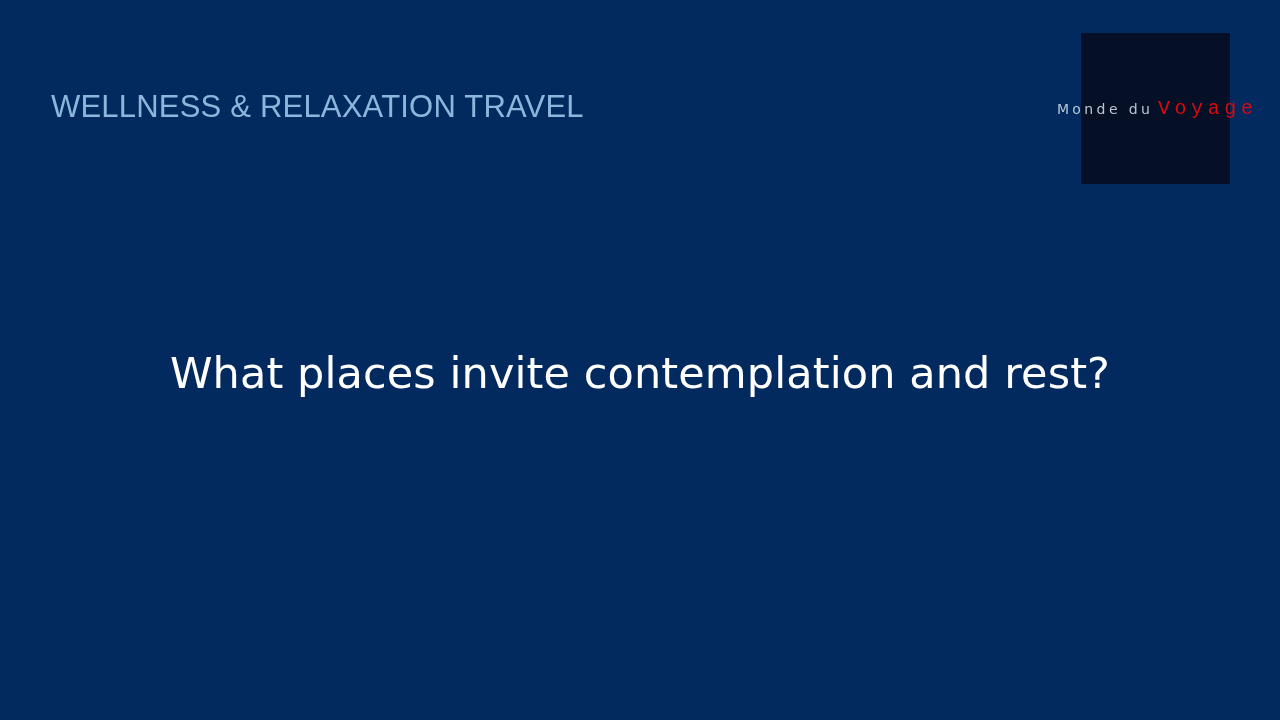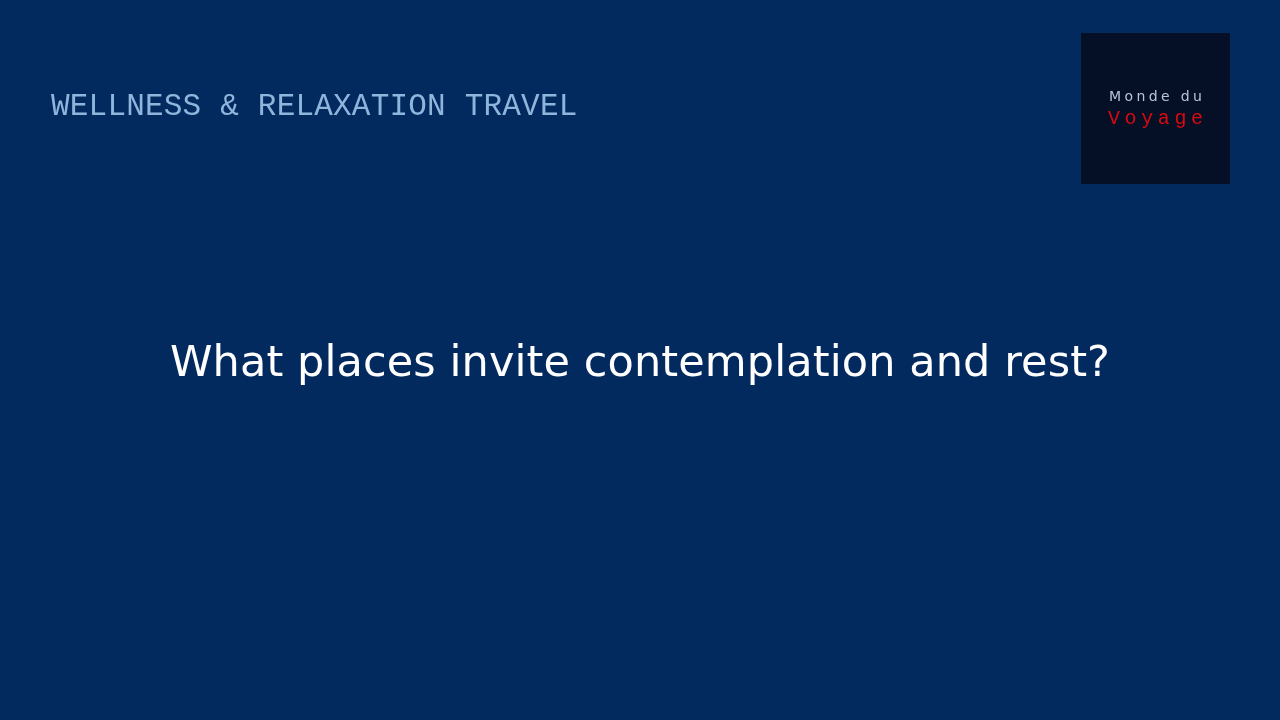--- a/index.html
+++ b/index.html
@@ -20,40 +20,39 @@
     height: 720px;
     background: #032A5E;
     overflow: hidden;
   }
 
   
   #slide-heading {
     position: absolute;
     left: 51px;
     top: 86px;
-    font-family: Liberation Mono, monospace;
+    font-family: Liberation Sans, sans-serif;
     font-size: 31px;
     font-weight: 400;
     line-height: 42px;
     letter-spacing: 0.2px;
     color: #8FB5DC;
     white-space: nowrap;
   }
 
   
   #logo-box {
     position: absolute;
     left: 1081px;
     top: 33px;
     width: 149px;
     height: 151px;
     background: #050F26;
     box-sizing: border-box;
     display: flex;
-    flex-direction: column;
     align-items: center;
     justify-content: center;
   }
   #logo-line-monde-du {
     font-family: "DejaVu Sans", sans-serif;
     font-size: 14px;
     font-weight: 400;
     letter-spacing: 3.4px;
     color: #B9C5D6;
     text-indent: 3.4px;
@@ -68,21 +67,21 @@
     color: #D80A10;
     text-indent: 4.6px;
     line-height: 25px;
     white-space: nowrap;
   }
 
   
   #main-question {
     position: absolute;
     left: 0;
-    top: 332px;
+    top: 344px;
     width: 1280px;
     text-align: center;
     font-family: "DejaVu Sans", sans-serif;
     font-size: 43px;
     font-weight: 400;
     line-height: 58px;
     letter-spacing: 0.1px;
     color: #FFFFFF;
   }
 

